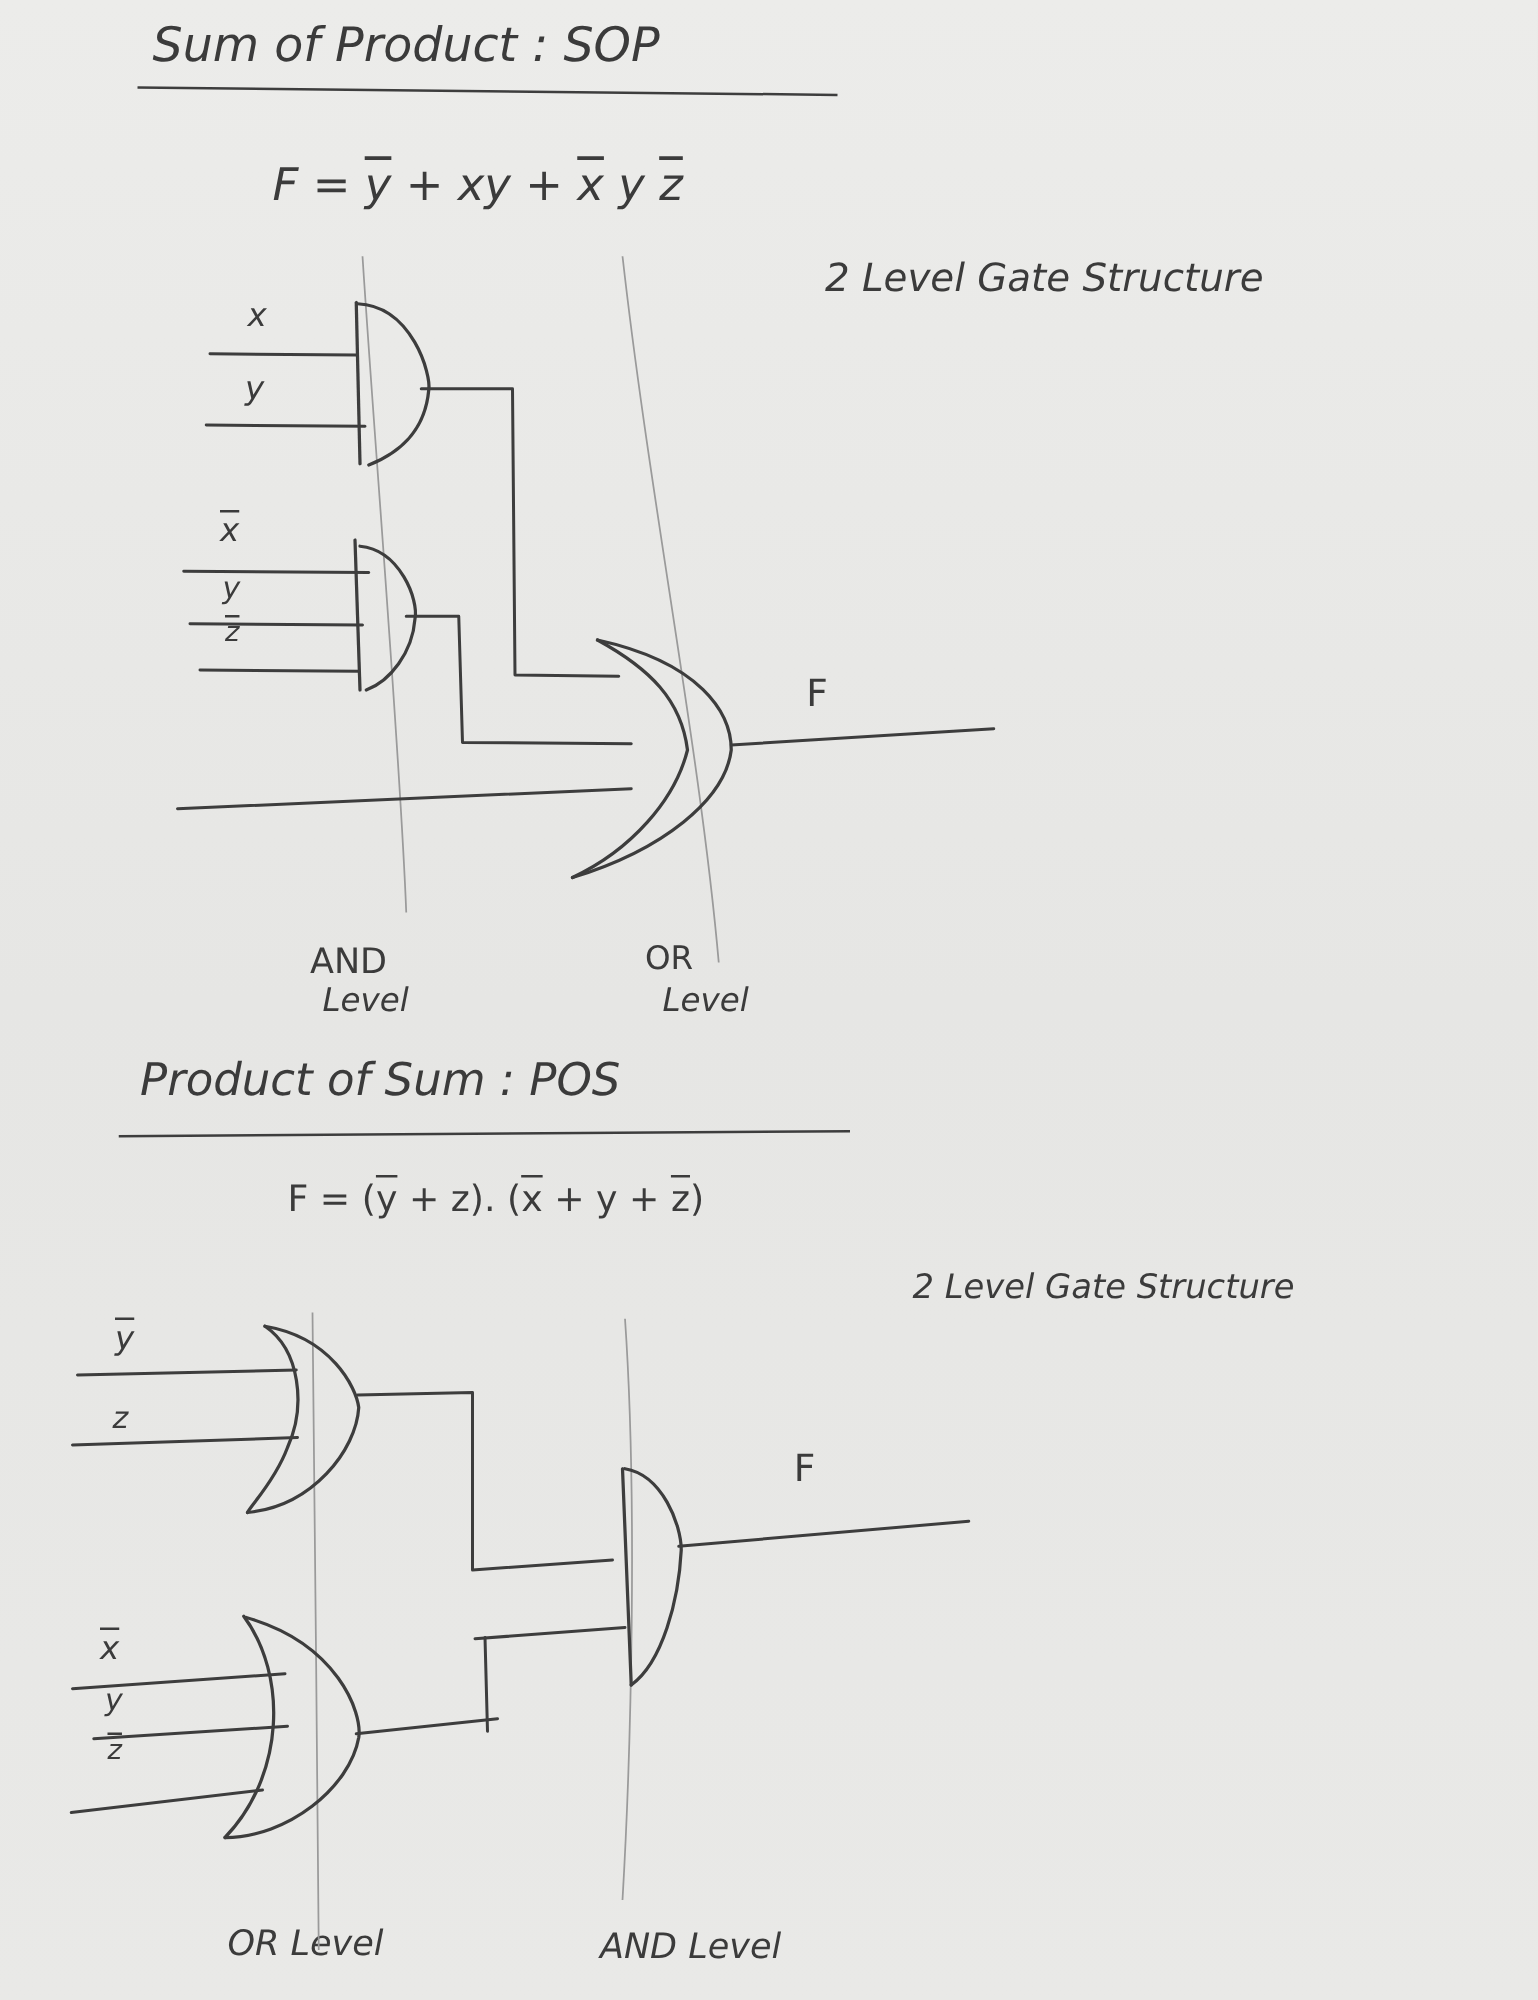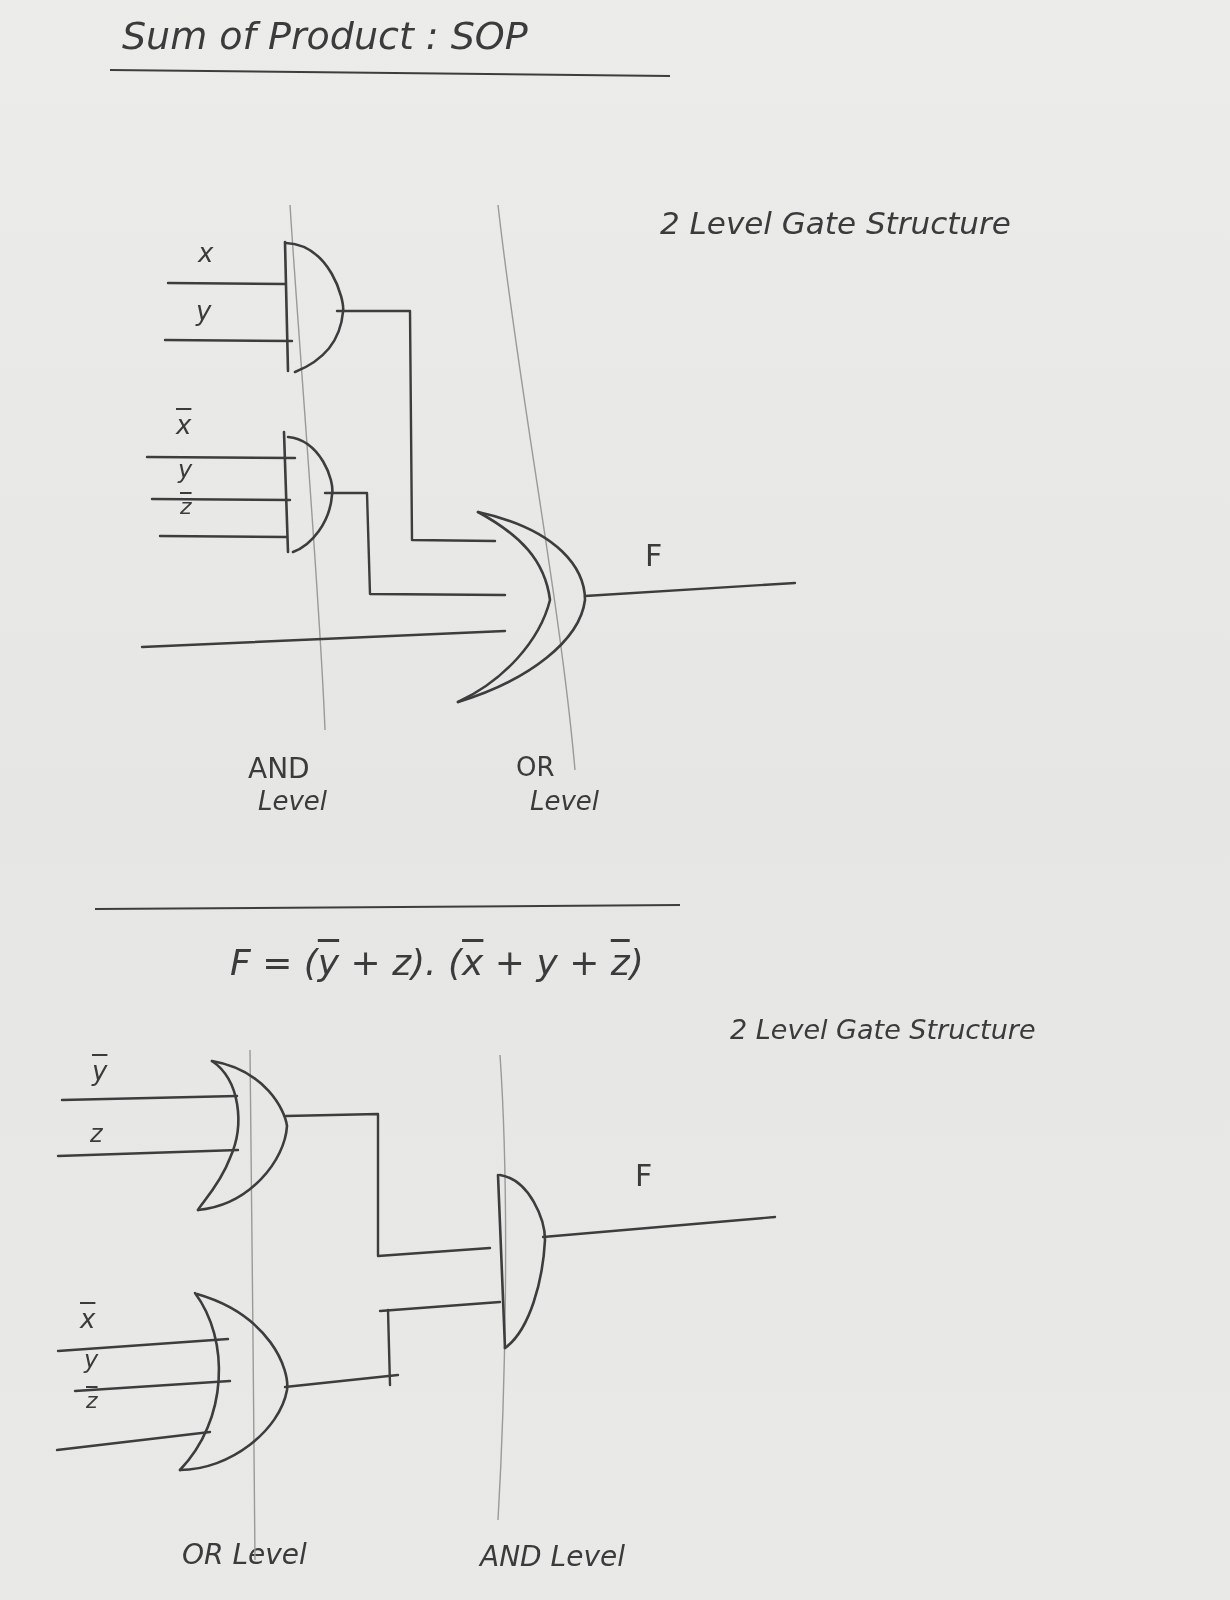--- a/index.html
+++ b/index.html
@@ -16,39 +16,43 @@
   .uline { position:absolute; height:2px; background:#3d3d3d; }
 </style>
 </head>
 <body>
 
 <div class="paper">
 
   <div class="t" style="left:122px; top:14px; font-size:38px; font-style:italic;">Sum of Product : SOP</div>
   <div class="uline" style="left:110px; top:72px; width:560px; transform:rotate(0.6deg);"></div>
 
+  <div class="t" style="left:218px; top:128px; font-size:36px; font-style:italic;">
+    <span>F = </span><span class="ol">y</span><span> + </span><span>xy</span><span> + </span><span class="ol">x</span>&nbsp;<span>y</span>&nbsp;<span class="ol">z</span>
+  </div>
 
   <div class="t" style="left:660px; top:205px; font-size:31px; font-style:italic;">2 Level Gate Structure</div>
 
   <div class="t" style="left:198px; top:238px; font-size:26px; font-style:italic;">x</div>
   <div class="t" style="left:196px; top:296px; font-size:26px; font-style:italic;">y</div>
   <div class="t ol" style="left:176px; top:410px; font-size:26px; font-style:italic;">x</div>
   <div class="t" style="left:178px; top:456px; font-size:24px; font-style:italic;">y</div>
   <div class="t ol" style="left:180px; top:494px; font-size:22px; font-style:italic;">z</div>
 
   <div class="t" style="left:645px; top:538px; font-size:30px;">F</div>
 
   <div class="t" style="left:248px; top:752px; font-size:28px;">AND</div>
   <div class="t" style="left:258px; top:786px; font-size:26px; font-style:italic;">Level</div>
   <div class="t" style="left:516px; top:752px; font-size:26px;">OR</div>
   <div class="t" style="left:530px; top:786px; font-size:26px; font-style:italic;">Level</div>
 
+  <div class="t" style="left:112px; top:844px; font-size:36px; font-style:italic;">Product of Sum : POS</div>
   <div class="uline" style="left:95px; top:906px; width:585px; transform:rotate(-0.4deg);"></div>
 
-  <div class="t" style="left:230px; top:942px; font-size:36px; font-style:italic;">
+  <div class="t" style="left:230px; top:942px; font-size:29px; ">
     <span>F = (</span><span class="ol">y</span><span> + z). (</span><span class="ol">x</span><span> + y + </span><span class="ol">z</span><span>)</span>
   </div>
 
   <div class="t" style="left:730px; top:1014px; font-size:27px; font-style:italic;">2 Level Gate Structure</div>
 
   <div class="t ol" style="left:92px; top:1056px; font-size:26px; font-style:italic;">y</div>
   <div class="t" style="left:90px; top:1120px; font-size:24px; font-style:italic;">z</div>
   <div class="t ol" style="left:80px; top:1304px; font-size:26px; font-style:italic;">x</div>
   <div class="t" style="left:84px; top:1346px; font-size:24px; font-style:italic;">y</div>
   <div class="t ol" style="left:86px; top:1388px; font-size:22px; font-style:italic;">z</div>

